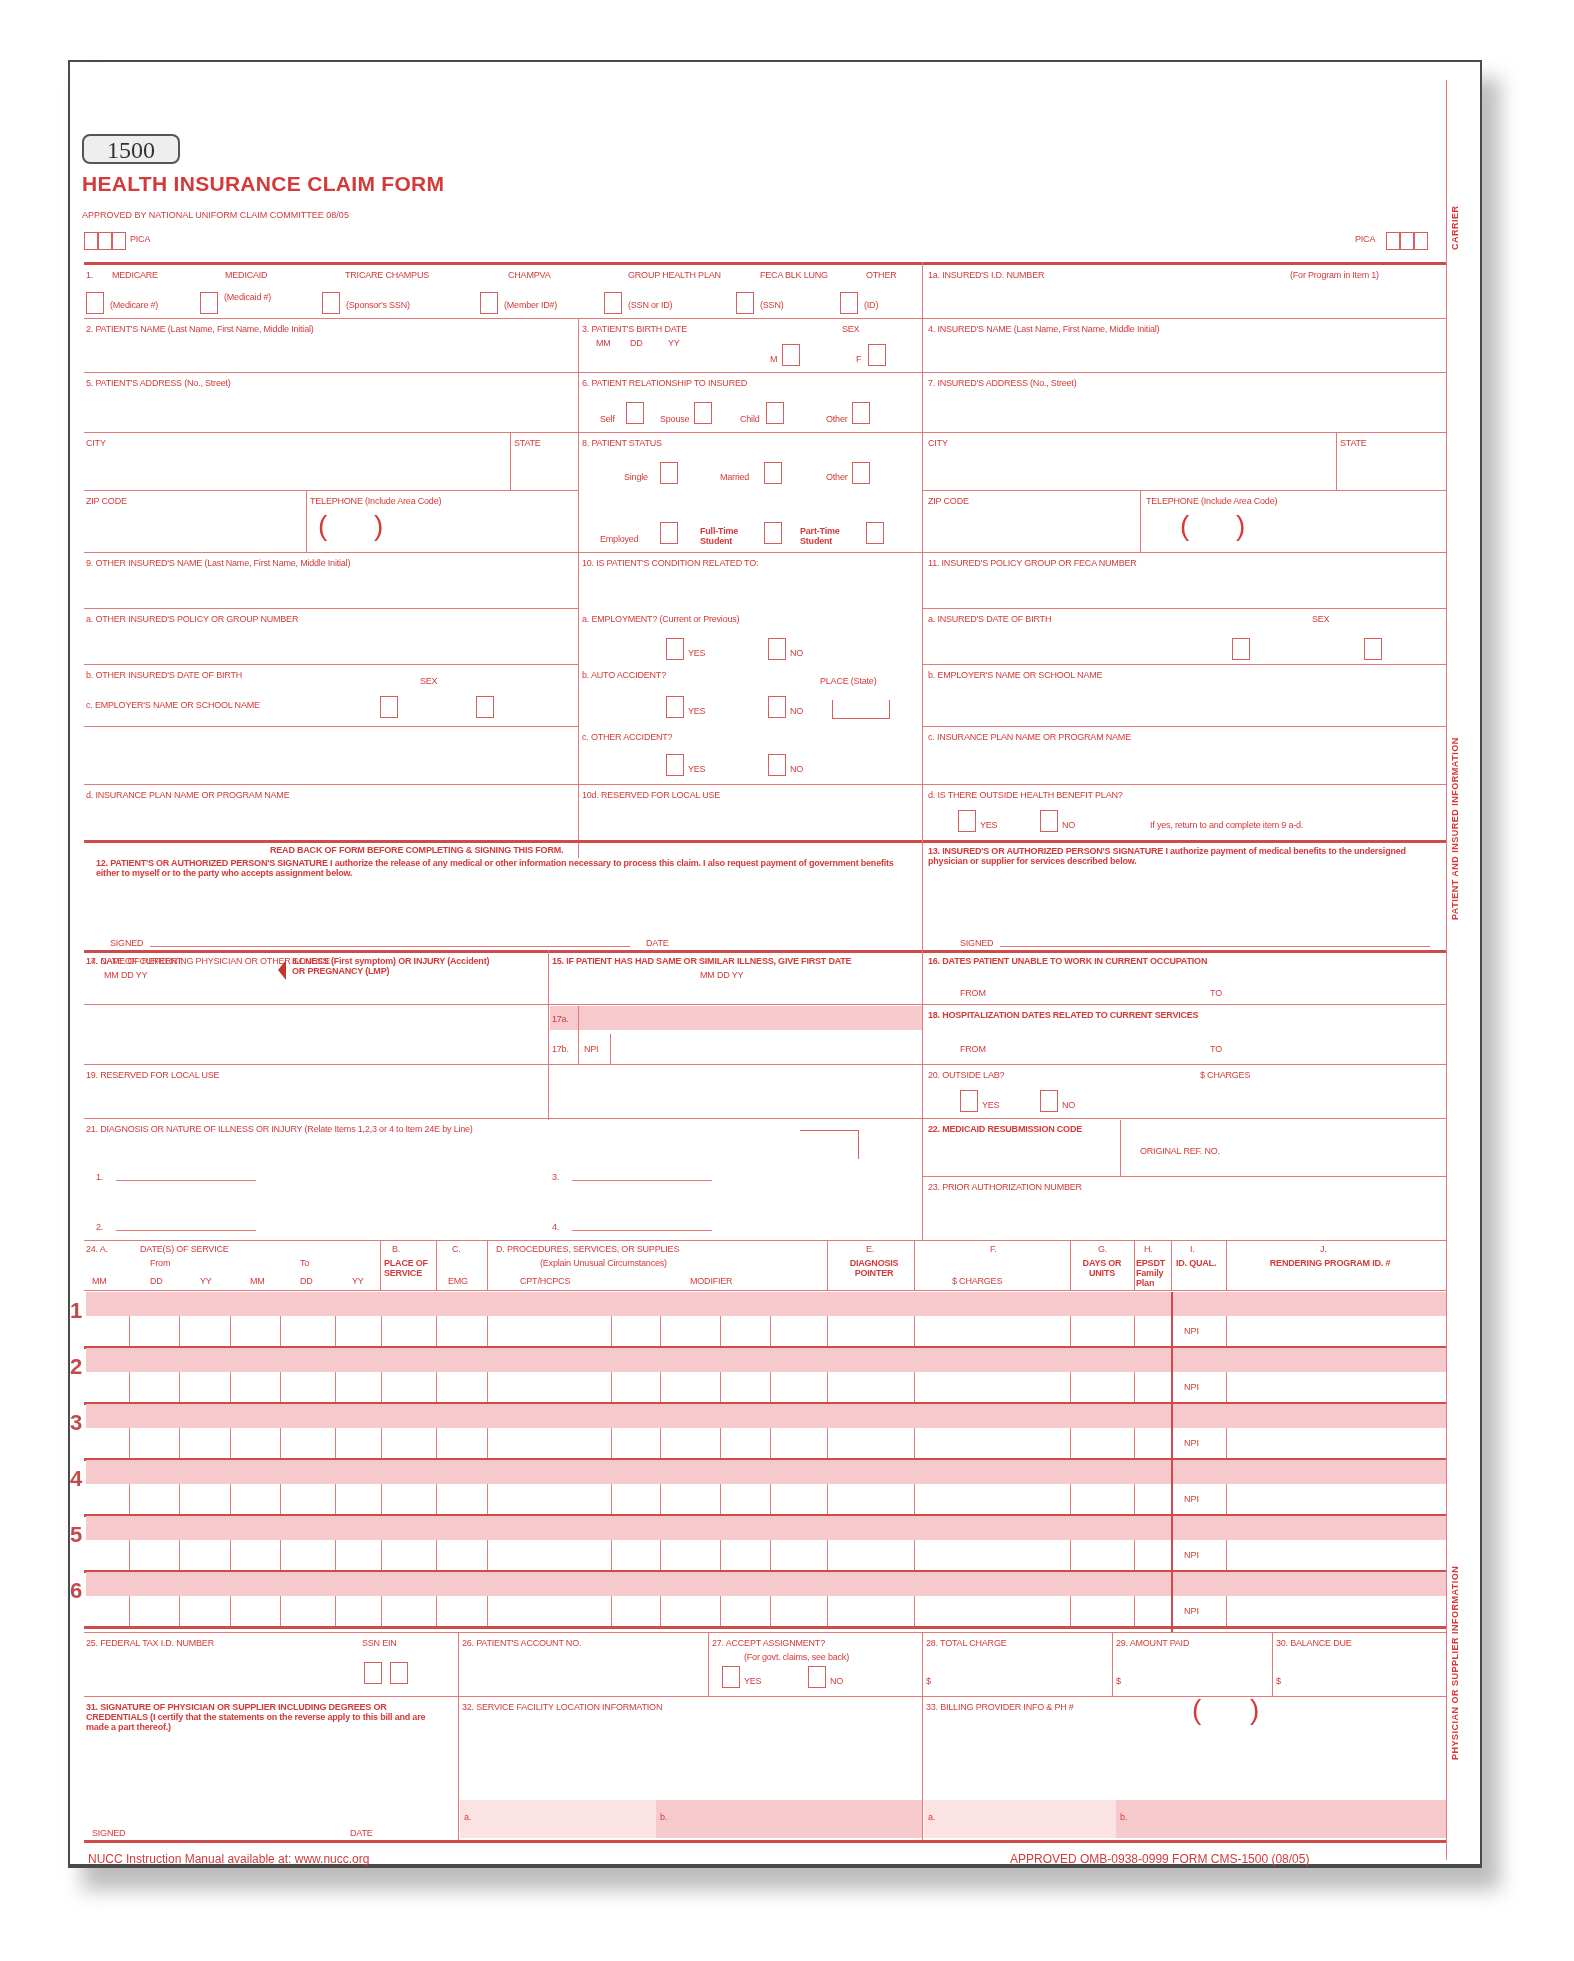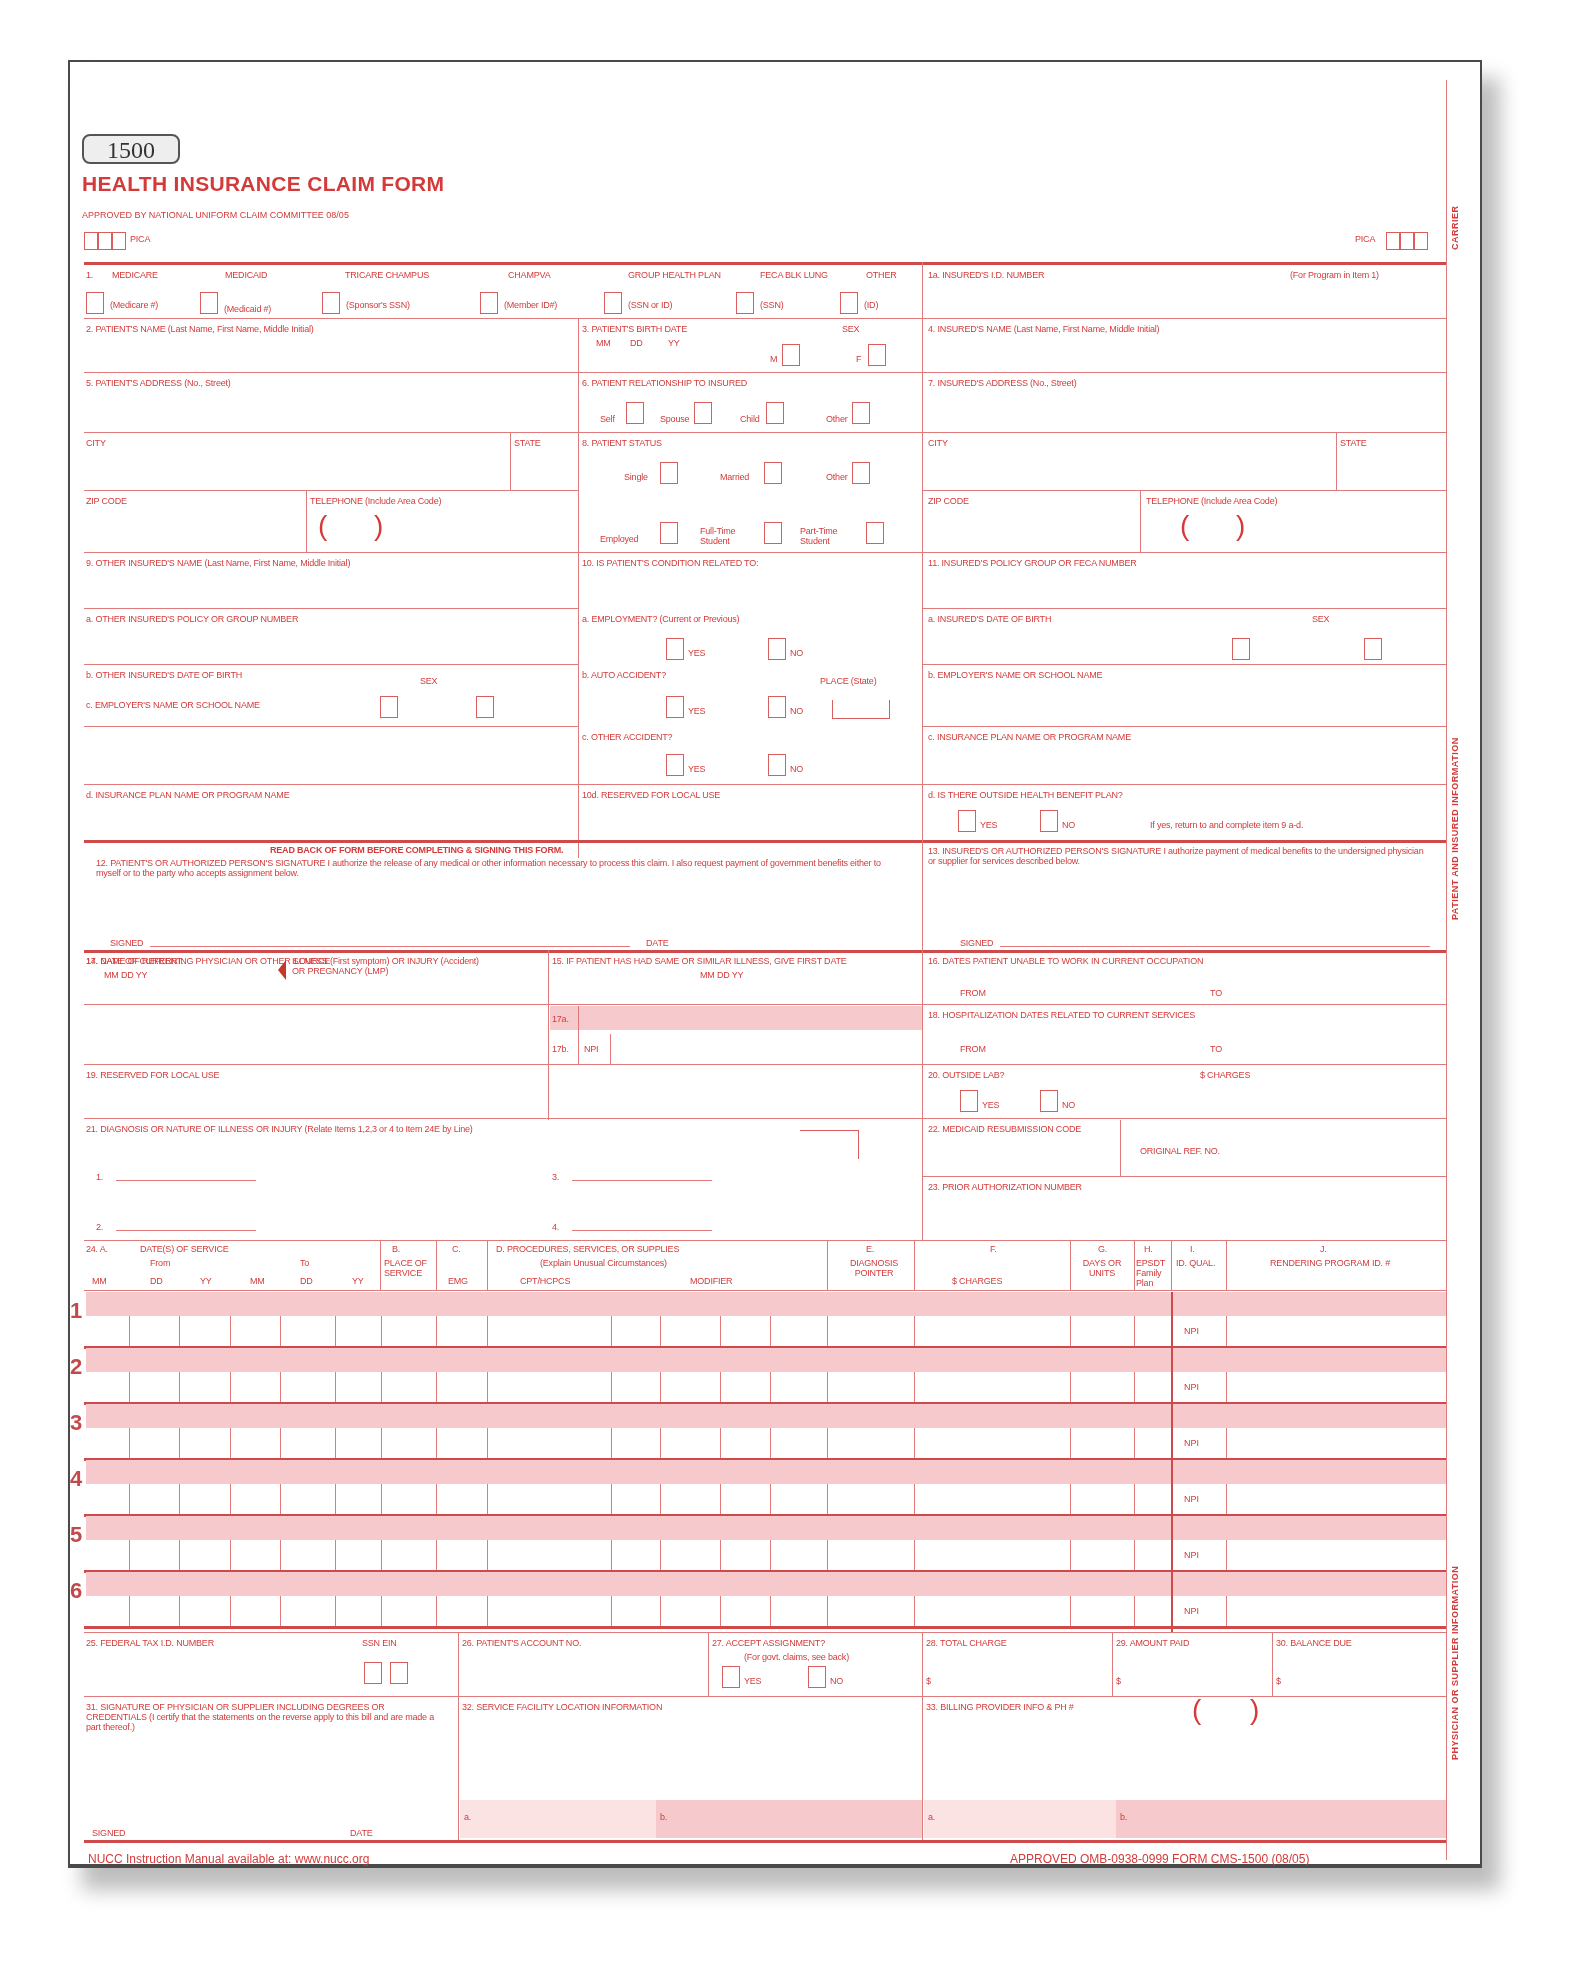--- a/index.html
+++ b/index.html
@@ -1,21 +1,21 @@
 <!DOCTYPE html>
 <html><head>
 <meta charset="utf-8">
 <style>
   html,body{margin:0;padding:0;}
   body{width:1574px;height:1961px;background:#ffffff;position:relative;overflow:hidden;font-family:"Liberation Sans",sans-serif;color:#d43a3a;}
   .shadow{position:absolute;left:82px;top:78px;width:1418px;height:1812px;background:#bdbdbd;filter:blur(10px);}
   .paper{position:absolute;left:68px;top:60px;width:1414px;height:1808px;background:#fff;border:2px solid #4a4a4a;border-bottom-width:4px;box-sizing:border-box;}
   .abs{position:absolute;}
   .t{position:absolute;font-size:9px;line-height:10px;color:#d43a3a;white-space:nowrap;letter-spacing:-0.2px;}
-  .tw{white-space:normal;}
+  .tw{white-space:normal;font-weight:bold;}
   .hl{position:absolute;height:0;border-top:1.5px solid #e07a7a;}
   .hl.thick{border-top:3px solid #cf4b4b;}
   .vl{position:absolute;width:0;border-left:1.5px solid #e07a7a;}
   .vl.thick{border-left:2px solid #cf4b4b;}
   .cb{position:absolute;width:18px;height:22px;border:1.5px solid #d95f5f;background:#fff;box-sizing:border-box;}
   .band{position:absolute;background:#f6c9cc;}
   .band2{position:absolute;background:#fbe3e4;}
   .paren{position:absolute;font-size:28px;line-height:28px;color:#d43a3a;}
   .logo{position:absolute;left:82px;top:134px;width:98px;height:30px;border:2px solid #555;border-radius:8px;background:#eee;color:#333;font-family:"Liberation Serif",serif;font-size:24px;line-height:28px;text-align:center;box-sizing:border-box;}
   .title{position:absolute;left:82px;top:172px;font-size:21px;font-weight:bold;color:#d43a3a;letter-spacing:0.3px;}
@@ -75,21 +75,21 @@
 <div class="t" style="left:112px;top:270px">MEDICARE</div>
 <div class="t" style="left:225px;top:270px">MEDICAID</div>
 <div class="t" style="left:345px;top:270px">TRICARE CHAMPUS</div>
 <div class="t" style="left:508px;top:270px">CHAMPVA</div>
 <div class="t" style="left:628px;top:270px">GROUP HEALTH PLAN</div>
 <div class="t" style="left:760px;top:270px">FECA BLK LUNG</div>
 <div class="t" style="left:866px;top:270px">OTHER</div>
 <div class="cb" style="left:86px;top:292px"></div>
 <div class="t" style="left:110px;top:300px">(Medicare #)</div>
 <div class="cb" style="left:200px;top:292px"></div>
-<div class="t" style="left:224px;top:304px">(Medicaid #)</div>
+<div class="t" style="left:224px;top:292px">(Medicaid #)</div>
 <div class="cb" style="left:322px;top:292px"></div>
 <div class="t" style="left:346px;top:300px">(Sponsor's SSN)</div>
 <div class="cb" style="left:480px;top:292px"></div>
 <div class="t" style="left:504px;top:300px">(Member ID#)</div>
 <div class="cb" style="left:604px;top:292px"></div>
 <div class="t" style="left:628px;top:300px">(SSN or ID)</div>
 <div class="cb" style="left:736px;top:292px"></div>
 <div class="t" style="left:760px;top:300px">(SSN)</div>
 <div class="cb" style="left:840px;top:292px"></div>
 <div class="t" style="left:864px;top:300px">(ID)</div>

